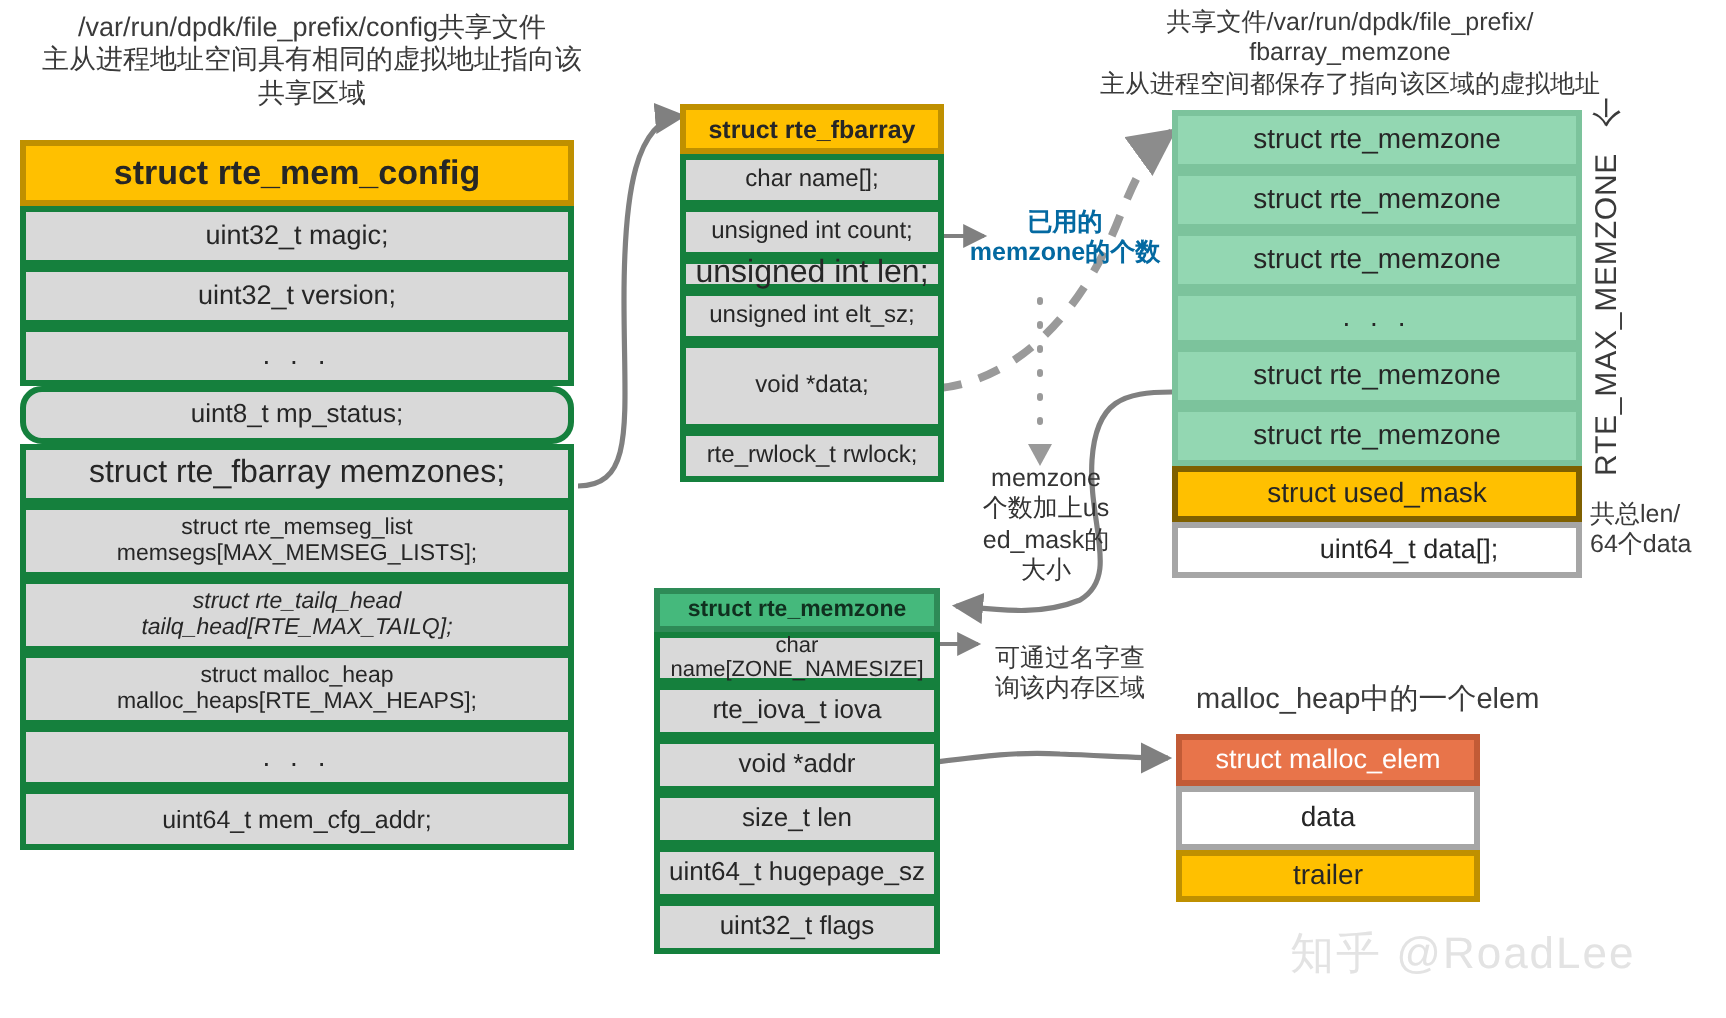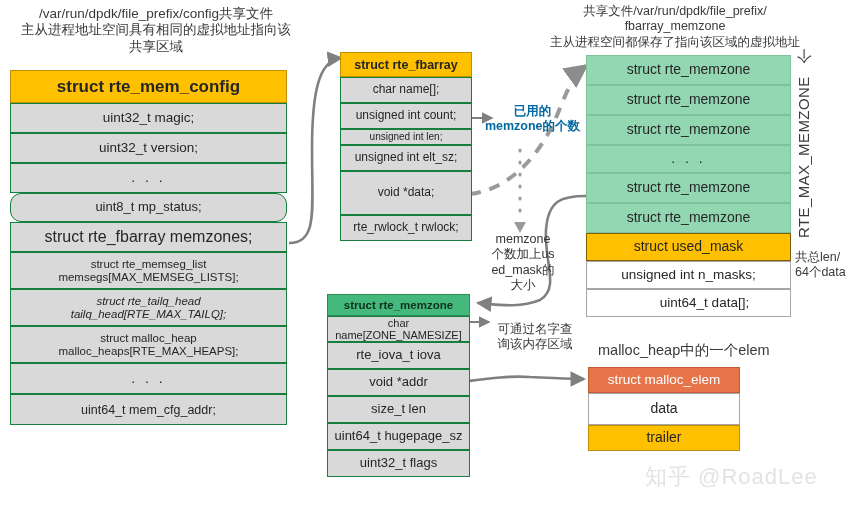--- a/index.html
+++ b/index.html
@@ -10,21 +10,21 @@
     color:#262626;
     position:relative;
     overflow:hidden;
   }
   .canvas{position:absolute;left:0;top:0;width:863px;height:509px;}
 
   
   .tbl{position:absolute;box-sizing:border-box;}
   .row{
     box-sizing:border-box;
-    border:1px solid #15803d;
+    border:3px solid #15803d;
     background:#d9d9d9;
     display:flex;align-items:center;justify-content:center;
     text-align:center;
     line-height:1.12;
     color:#262626;
     white-space:pre-line;
   }
   .row.hdr-yellow{background:#ffc000;border-color:#bf9000;font-weight:bold;}
   .row.hdr-green{background:#45b97c;border-color:#2e8b57;font-weight:bold;color:#10301f;}
   .row.green{background:#93d7b2;border-color:#7cc39c;}
@@ -110,21 +110,21 @@
     <div class="row" style="height:37px;font-size:11.5px;">struct malloc_heap
 malloc_heaps[RTE_MAX_HEAPS];</div>
     <div class="row" style="height:31px;font-size:14px;letter-spacing:3px;">. . .</div>
     <div class="row" style="height:31px;font-size:12.5px;">uint64_t mem_cfg_addr;</div>
   </div>
 
   <div class="tbl" style="left:340px;top:52px;width:132px;">
     <div class="row hdr-yellow" style="height:25px;font-size:12.5px;">struct rte_fbarray</div>
     <div class="row" style="height:26px;font-size:12px;">char name[];</div>
     <div class="row" style="height:26px;font-size:12px;">unsigned int count;</div>
-    <div class="row" style="height:16px;font-size:10px;">unsigned int len;</div>
+    <div class="row" style="height:16px;font-size:16px;">unsigned int len;</div>
     <div class="row" style="height:26px;font-size:12px;">unsigned int elt_sz;</div>
     <div class="row" style="height:44px;font-size:12px;">void *data;</div>
     <div class="row" style="height:26px;font-size:12px;">rte_rwlock_t rwlock;</div>
   </div>
 
   <div class="cap" style="left:480px;top:104px;width:105px;font-size:12.5px;color:#0369a1;font-weight:bold;">已用的
 memzone的个数</div>
 
   <div class="cap" style="left:484px;top:232px;width:78px;font-size:12.5px;color:#333;">memzone
 个数加上us
@@ -136,21 +136,20 @@
 主从进程空间都保存了指向该区域的虚拟地址</div>
 
   <div class="tbl" style="left:586px;top:55px;width:205px;">
     <div class="row green" style="height:30px;font-size:14px;">struct rte_memzone</div>
     <div class="row green" style="height:30px;font-size:14px;">struct rte_memzone</div>
     <div class="row green" style="height:30px;font-size:14px;">struct rte_memzone</div>
     <div class="row green" style="height:28px;font-size:14px;letter-spacing:3px;">. . .</div>
     <div class="row green" style="height:30px;font-size:14px;">struct rte_memzone</div>
     <div class="row green" style="height:30px;font-size:14px;">struct rte_memzone</div>
     <div class="row yellow" style="height:28px;font-size:14px;border-color:#7f6000;">struct used_mask</div>
-    <div class="row white" style="height:28px;font-size:13.5px;">unsigned int n_masks;</div>
     <div class="row white" style="height:28px;font-size:13.5px;padding-left:32px;">uint64_t data[];</div>
   </div>
 
   <div class="vlabel" style="left:795px;top:58px;height:180px;font-size:15px;">RTE_MAX_MEMZONE个</div>
 
   <div class="cap left-al" style="left:795px;top:250px;width:68px;font-size:12.5px;">共总len/
 64个data</div>
 
   <div class="tbl" style="left:327px;top:294px;width:143px;">
     <div class="row hdr-green" style="height:22px;font-size:11.5px;">struct rte_memzone</div>

